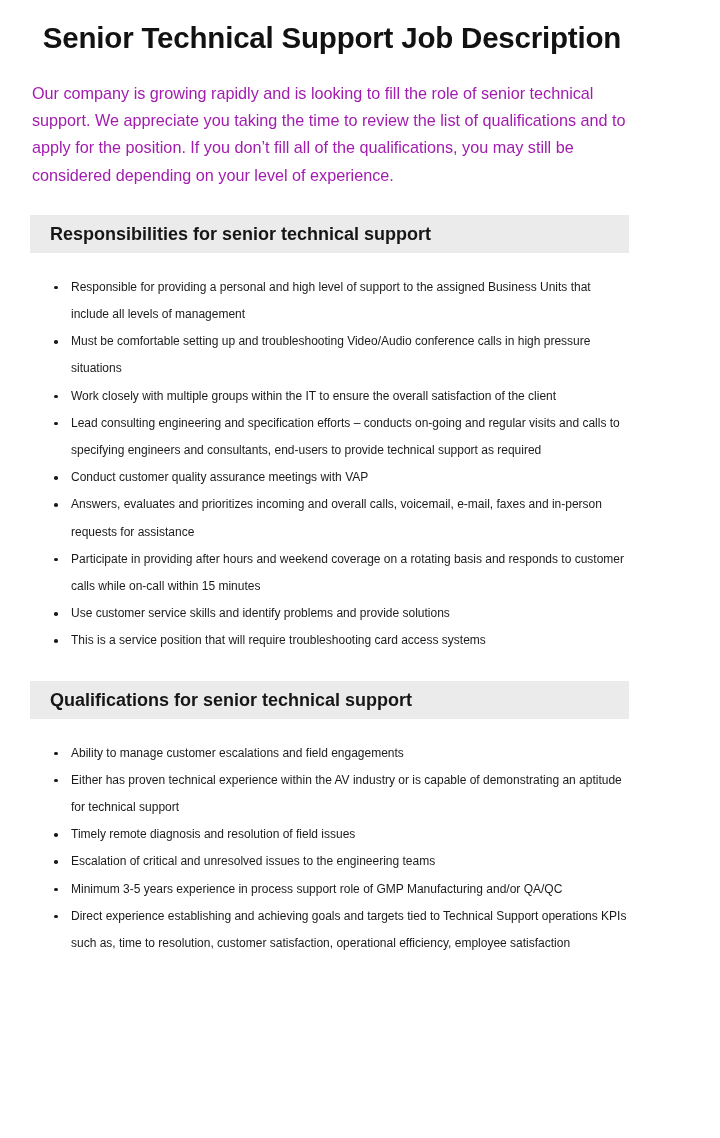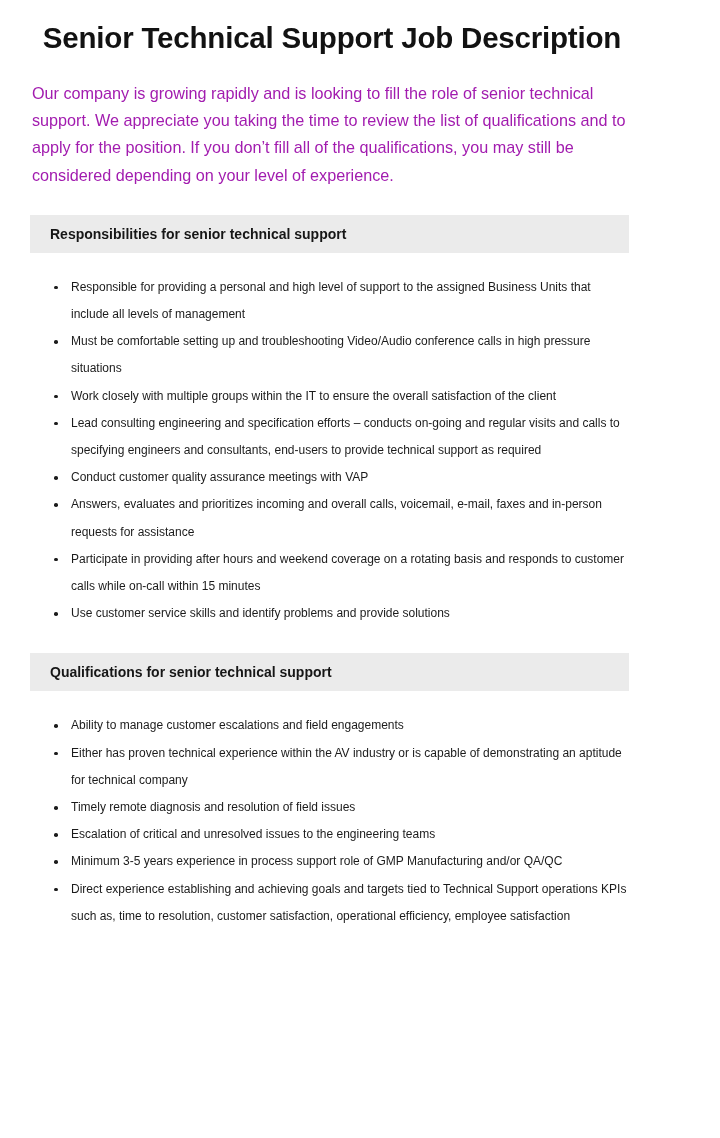--- a/index.html
+++ b/index.html
@@ -45,21 +45,21 @@
   .section-header {
     margin: 26px 23px 0 18px;
     background: #ebebeb;
     height: 38px;
     display: flex;
     align-items: center;
     padding: 0 0 0 20px;
     box-sizing: border-box;
   }
   .section-header-text {
-    font-size: 14px;
+    font-size: 18px;
     font-weight: bold;
     line-height: 20px;
     color: #161616;
   }
   ul.bullets {
     list-style: none;
     margin: 0;
     padding: 0;
   }
   ul.bullets.first-list {
@@ -102,30 +102,31 @@
     </div>
     <ul class="bullets first-list">
       <li>Responsible for providing a personal and high level of support to the assigned Business Units that include all levels of management</li>
       <li>Must be comfortable setting up and troubleshooting Video/Audio conference calls in high pressure situations</li>
       <li>Work closely with multiple groups within the IT to ensure the overall satisfaction of the client</li>
       <li>Lead consulting engineering and specification efforts – conducts on-going and regular visits and calls to specifying engineers and consultants, end-users to provide technical support as required</li>
       <li>Conduct customer quality assurance meetings with VAP</li>
       <li>Answers, evaluates and prioritizes incoming and overall calls, voicemail, e-mail, faxes and in-person requests for assistance</li>
       <li>Participate in providing after hours and weekend coverage on a rotating basis and responds to customer calls while on-call within 15 minutes</li>
       <li>Use customer service skills and identify problems and provide solutions</li>
+      <li>This is a service position that will require troubleshooting card access systems</li>
     </ul>
   </div>
 
   <div class="section">
     <div class="section-header">
       <span class="section-header-text">Qualifications for senior technical support</span>
     </div>
     <ul class="bullets second-list">
       <li>Ability to manage customer escalations and field engagements</li>
-      <li>Either has proven technical experience within the AV industry or is capable of demonstrating an aptitude for technical company</li>
+      <li>Either has proven technical experience within the AV industry or is capable of demonstrating an aptitude for technical support</li>
       <li>Timely remote diagnosis and resolution of field issues</li>
       <li>Escalation of critical and unresolved issues to the engineering teams</li>
       <li>Minimum 3-5 years experience in process support role of GMP Manufacturing and/or QA/QC</li>
       <li>Direct experience establishing and achieving goals and targets tied to Technical Support operations KPIs such as, time to resolution, customer satisfaction, operational efficiency, employee satisfaction</li>
     </ul>
   </div>
 
 </div>
 
 </body></html>

